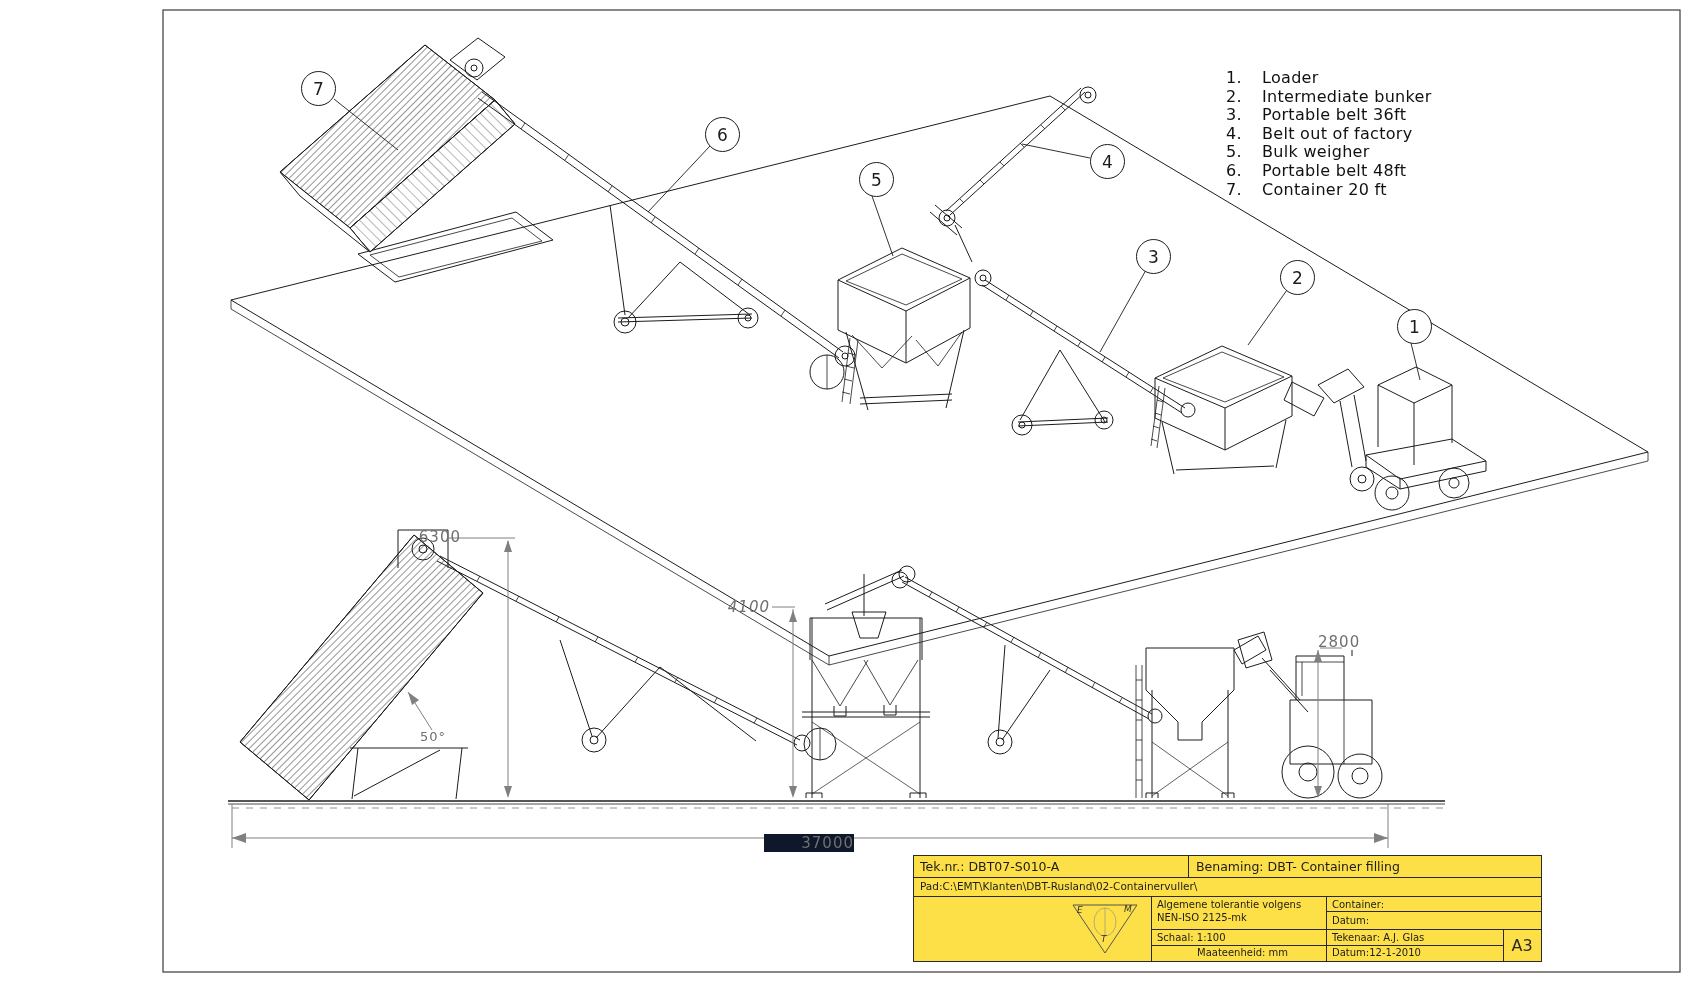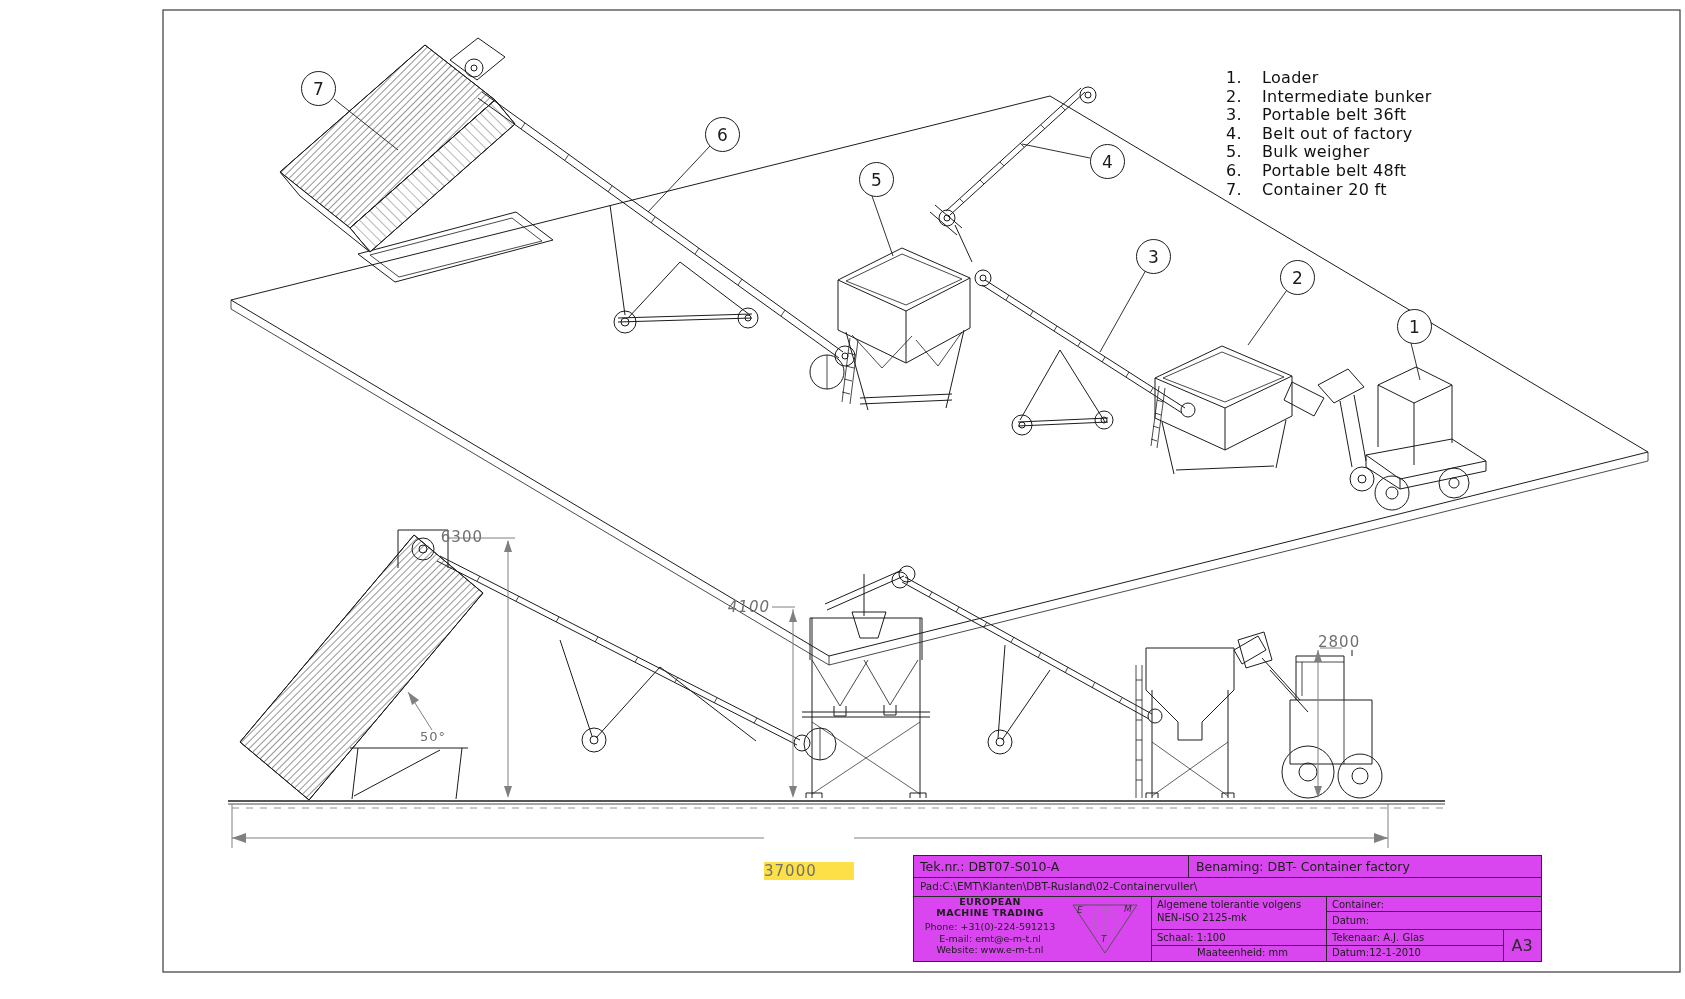--- a/index.html
+++ b/index.html
@@ -10,21 +10,21 @@
   .dim{color:#6f6f6f;font-size:15px;letter-spacing:1px;}
   .balloon{position:absolute;width:33px;height:33px;border:1.5px solid #1c1c1c;border-radius:50%;
            background:#fff;display:flex;align-items:center;justify-content:center;
            font-size:17px;color:#1c1c1c;z-index:4;}
   
   #legend{position:absolute;left:1226px;top:69px;z-index:3;}
   .legend-row{display:flex;height:18.6px;line-height:18.6px;font-size:16px;color:#111;letter-spacing:.3px;}
   .legend-num{width:36px;}
   
   #titleblock{position:absolute;left:913px;top:855px;width:627px;height:105px;
-              border:1.2px solid #2a2a2a;background:#d946ef;z-index:5;}
+              border:1.2px solid #2a2a2a;background:#fde047;z-index:5;}
   .tbline{position:absolute;background:#2a2a2a;}
   .tbt{position:absolute;white-space:nowrap;color:#1c1c1c;}
   .fs13{font-size:12.5px;} .fs10{font-size:10px;}
   #companyblock{position:absolute;left:0;top:41px;width:152px;text-align:center;color:#1c1c1c;}
   #companyblock .cn{font-size:9.5px;font-weight:bold;letter-spacing:.4px;line-height:10.5px;}
   #companyblock .cc{font-size:9.5px;line-height:11.5px;}
   #logo{position:absolute;left:152px;top:42px;width:78px;height:60px;}
   .logoletter{position:absolute;font-size:9px;font-style:italic;color:#333;}
   #a3box{position:absolute;left:589px;top:73px;width:38px;height:32px;display:flex;
          align-items:center;justify-content:center;font-size:16px;color:#2a2a2a;}
@@ -279,49 +279,42 @@
   </div>
 
   <div class="balloon" style="left:301px;top:71px;">7</div>
   <div class="balloon" style="left:705px;top:117px;">6</div>
   <div class="balloon" style="left:859px;top:162px;">5</div>
   <div class="balloon" style="left:1090px;top:144px;">4</div>
   <div class="balloon" style="left:1136px;top:239px;">3</div>
   <div class="balloon" style="left:1280px;top:260px;">2</div>
   <div class="balloon" style="left:1397px;top:309px;">1</div>
 
-  <div class="t dim" style="left:425px;top:528px;width:58px;text-align:right;">6300</div>
+  <div class="t dim" style="left:403px;top:528px;width:58px;text-align:right;">6300</div>
   <div class="t dim" style="left:712px;top:598px;width:58px;text-align:right;font-style:italic;">4100</div>
   <div class="t dim" style="left:1318px;top:633px;">2800</div>
-  <div class="t dim" style="left:764px;top:862px;width:90px;text-align:left;background:#fde047;">37000</div>
+  <div class="t dim" style="left:764px;top:834px;width:90px;text-align:right;background:#0f172a;">37000</div>
   <div class="t dim" style="left:420px;top:729px;font-size:13px;">50°</div>
 
   <div id="titleblock">
 
     <div class="tbline" style="left:0;top:21px;width:627px;height:1px;"></div>
     <div class="tbline" style="left:0;top:40px;width:627px;height:1px;"></div>
     <div class="tbline" style="left:274px;top:0;width:1px;height:21px;"></div>
     <div class="tbline" style="left:237px;top:40px;width:1px;height:65px;"></div>
     <div class="tbline" style="left:412px;top:40px;width:1px;height:65px;"></div>
     <div class="tbline" style="left:412px;top:55px;width:215px;height:1px;"></div>
     <div class="tbline" style="left:237px;top:73px;width:390px;height:1px;"></div>
     <div class="tbline" style="left:237px;top:89px;width:352px;height:1px;"></div>
     <div class="tbline" style="left:589px;top:73px;width:1px;height:32px;"></div>
 
     <div class="tbt fs13" style="left:6px;top:3px;">Tek.nr.: DBT07-S010-A</div>
-    <div class="tbt fs13" style="left:282px;top:3px;">Benaming: DBT- Container factory</div>
+    <div class="tbt fs13" style="left:282px;top:3px;">Benaming: DBT- Container filling</div>
     <div class="tbt" style="left:6px;top:24px;font-size:10.5px;">Pad:C:\EMT\Klanten\DBT-Rusland\02-Containervuller\</div>
 
-    <div id="companyblock">
-      <div class="cn">EUROPEAN</div>
-      <div class="cn">MACHINE TRADING</div>
-      <div class="cc" style="margin-top:3px;">Phone: +31(0)-224-591213</div>
-      <div class="cc">E-mail: emt@e-m-t.nl</div>
-      <div class="cc">Website: www.e-m-t.nl</div>
-    </div>
 
     <div id="logo">
       <svg width="78" height="60" viewBox="0 0 78 60">
         <path d="M7,7 L71,7 L39,55 Z" fill="none" stroke="#555" stroke-width="1"></path>
         <ellipse cx="39" cy="24" rx="11" ry="14" fill="none" stroke="#888" stroke-width="0.6"></ellipse>
         <path d="M39,10 L39,38" stroke="#888" stroke-width="0.6"></path>
       </svg>
       <div class="logoletter" style="left:11px;top:7px;">E</div>
       <div class="logoletter" style="left:58px;top:6px;">M</div>
       <div class="logoletter" style="left:35px;top:36px;">T</div>

